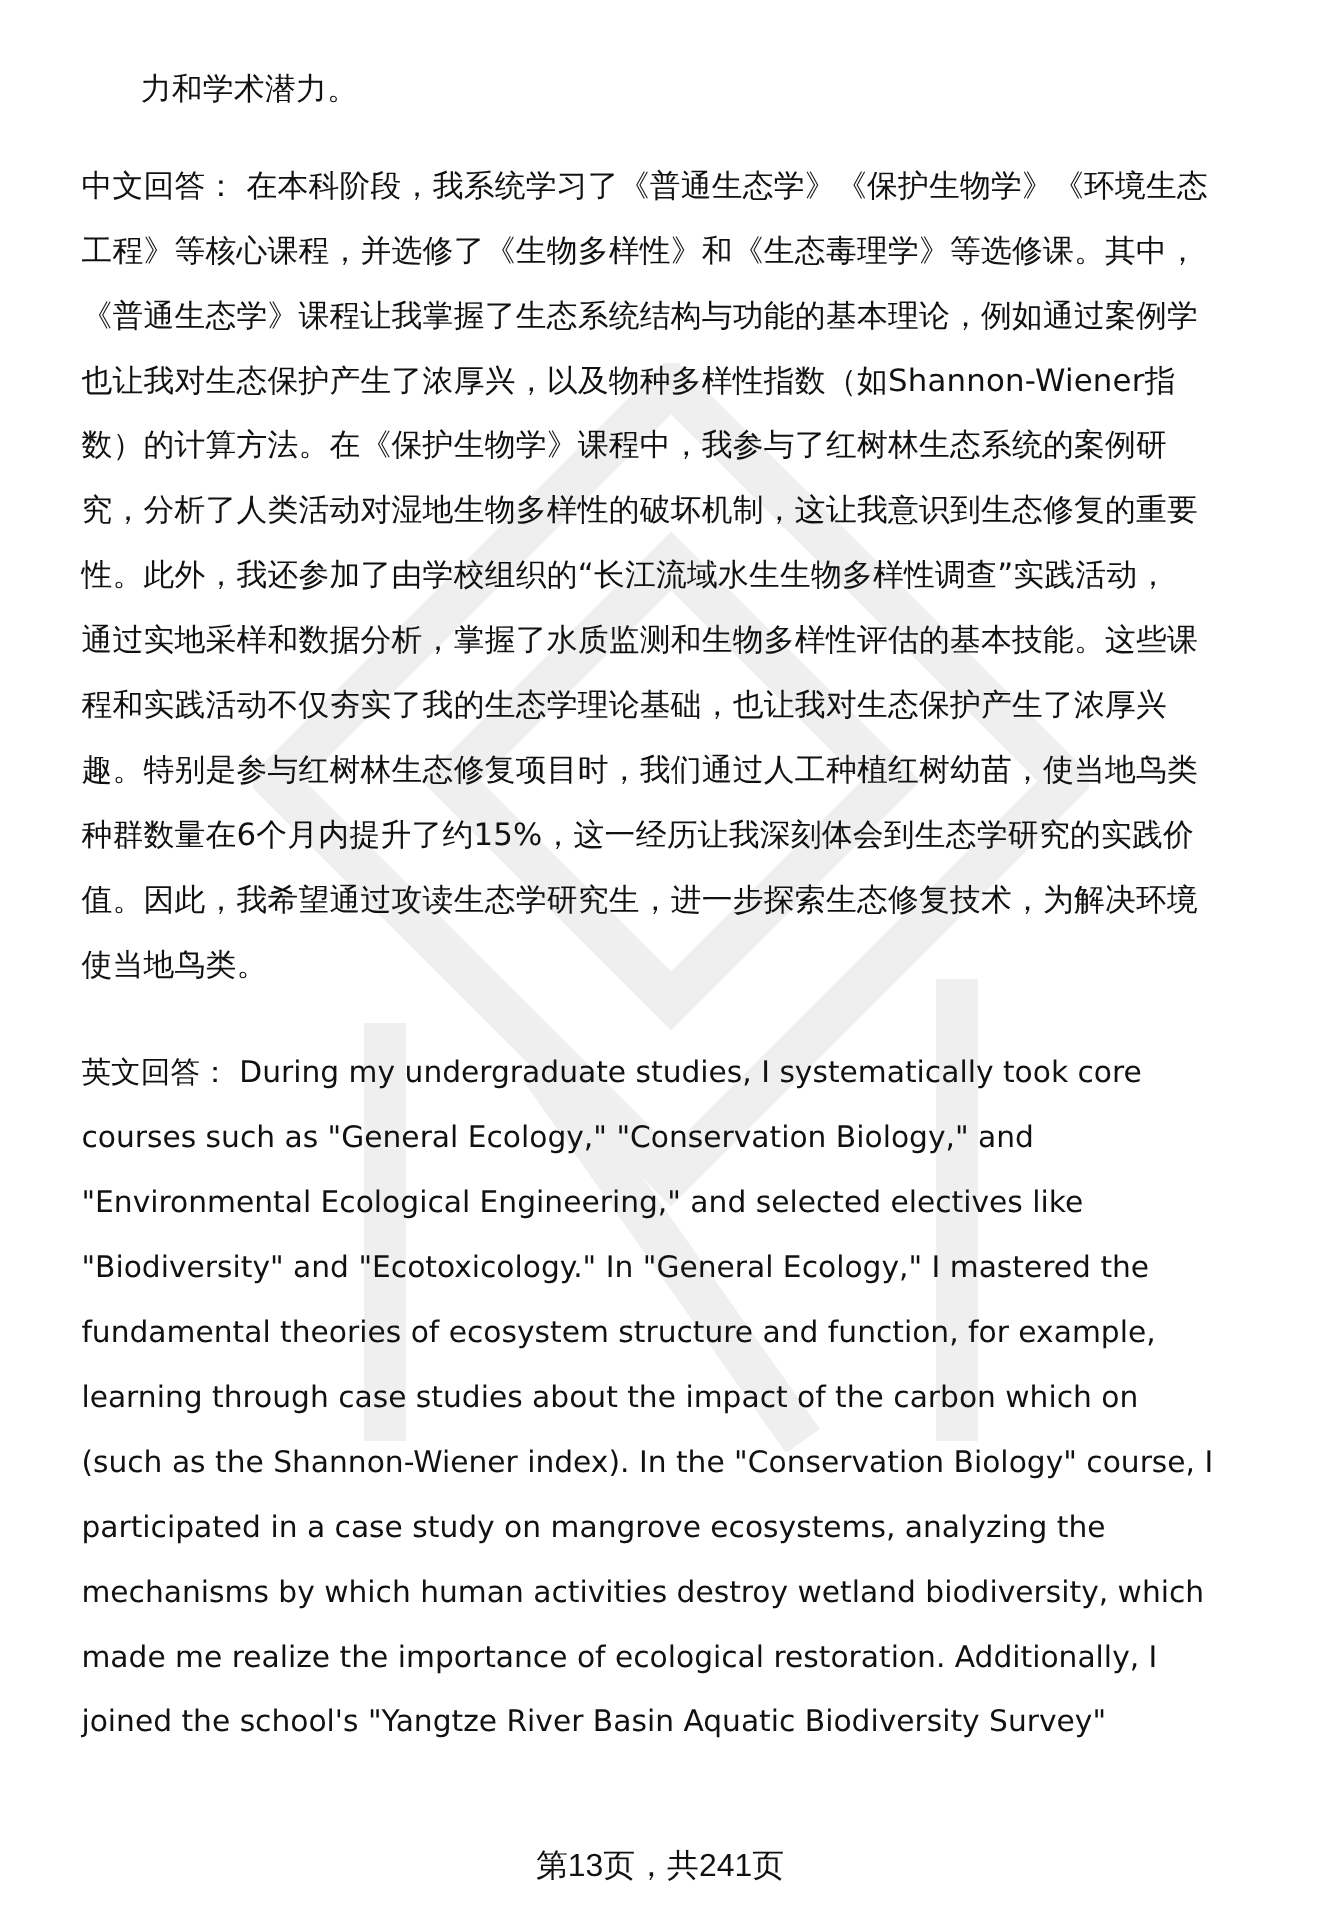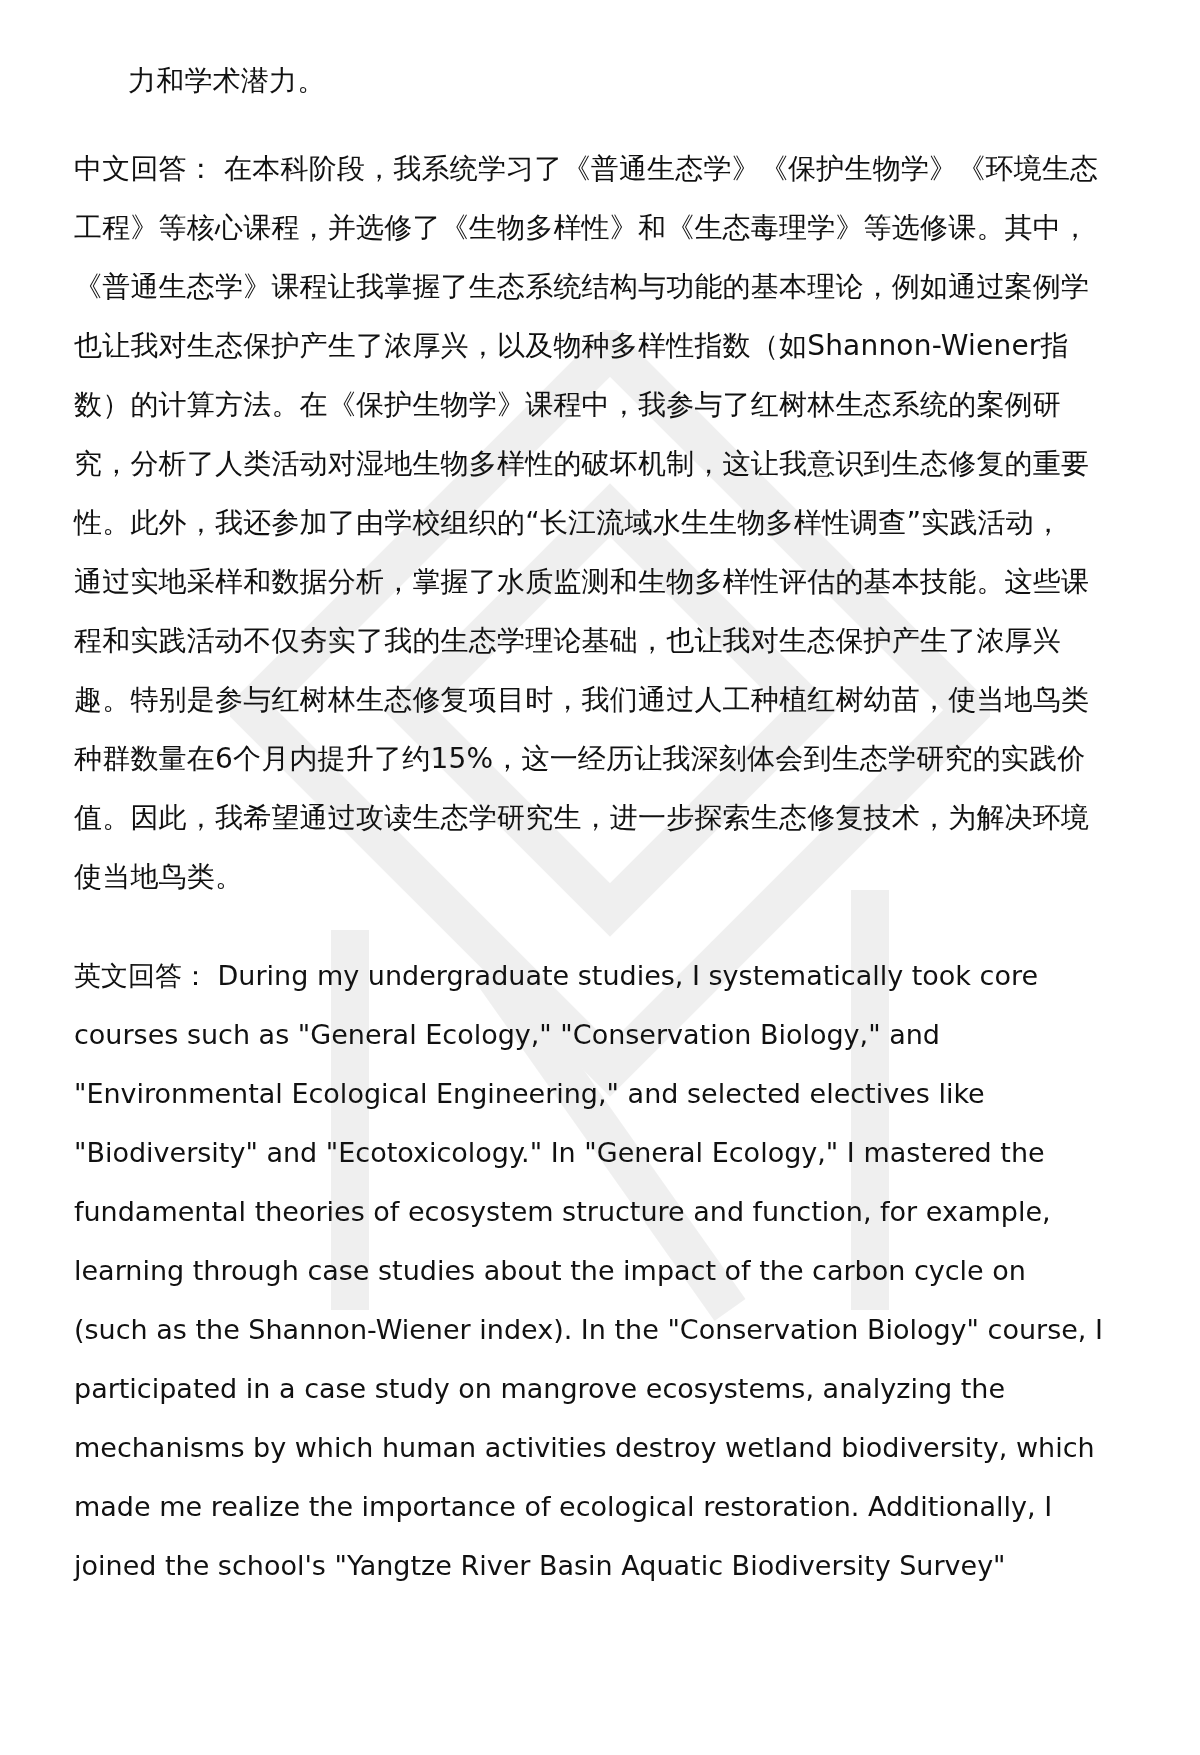--- a/index.html
+++ b/index.html
@@ -60,21 +60,22 @@
     <span class="line">值。因此，我希望通过攻读生态学研究生，进一步探索生态修复技术，为解决环境</span>
     <span class="line">使当地鸟类。</span>
   </div>
 
   <div class="para" id="p2">
     <span class="line en">英文回答：  During my undergraduate studies, I systematically took core</span>
     <span class="line en">courses such as "General Ecology," "Conservation Biology," and</span>
     <span class="line en">"Environmental Ecological Engineering," and selected electives like</span>
     <span class="line en">"Biodiversity" and "Ecotoxicology." In "General Ecology," I mastered the</span>
     <span class="line en">fundamental theories of ecosystem structure and function, for example,</span>
-    <span class="line en">learning through case studies about the impact of the carbon cycle on</span>
+    <span class="line en">learning through case studies about the impact of the carbon which on</span>
     <span class="line en">(such as the Shannon-Wiener index). In the "Conservation Biology" course, I</span>
     <span class="line en">participated in a case study on mangrove ecosystems, analyzing the</span>
     <span class="line en">mechanisms by which human activities destroy wetland biodiversity, which</span>
     <span class="line en">made me realize the importance of ecological restoration. Additionally, I</span>
     <span class="line en">joined the school's "Yangtze River Basin Aquatic Biodiversity Survey"</span>
   </div>
 
+  <div class="footer">第13页，共241页</div>
 </div>
 
 </body></html>

